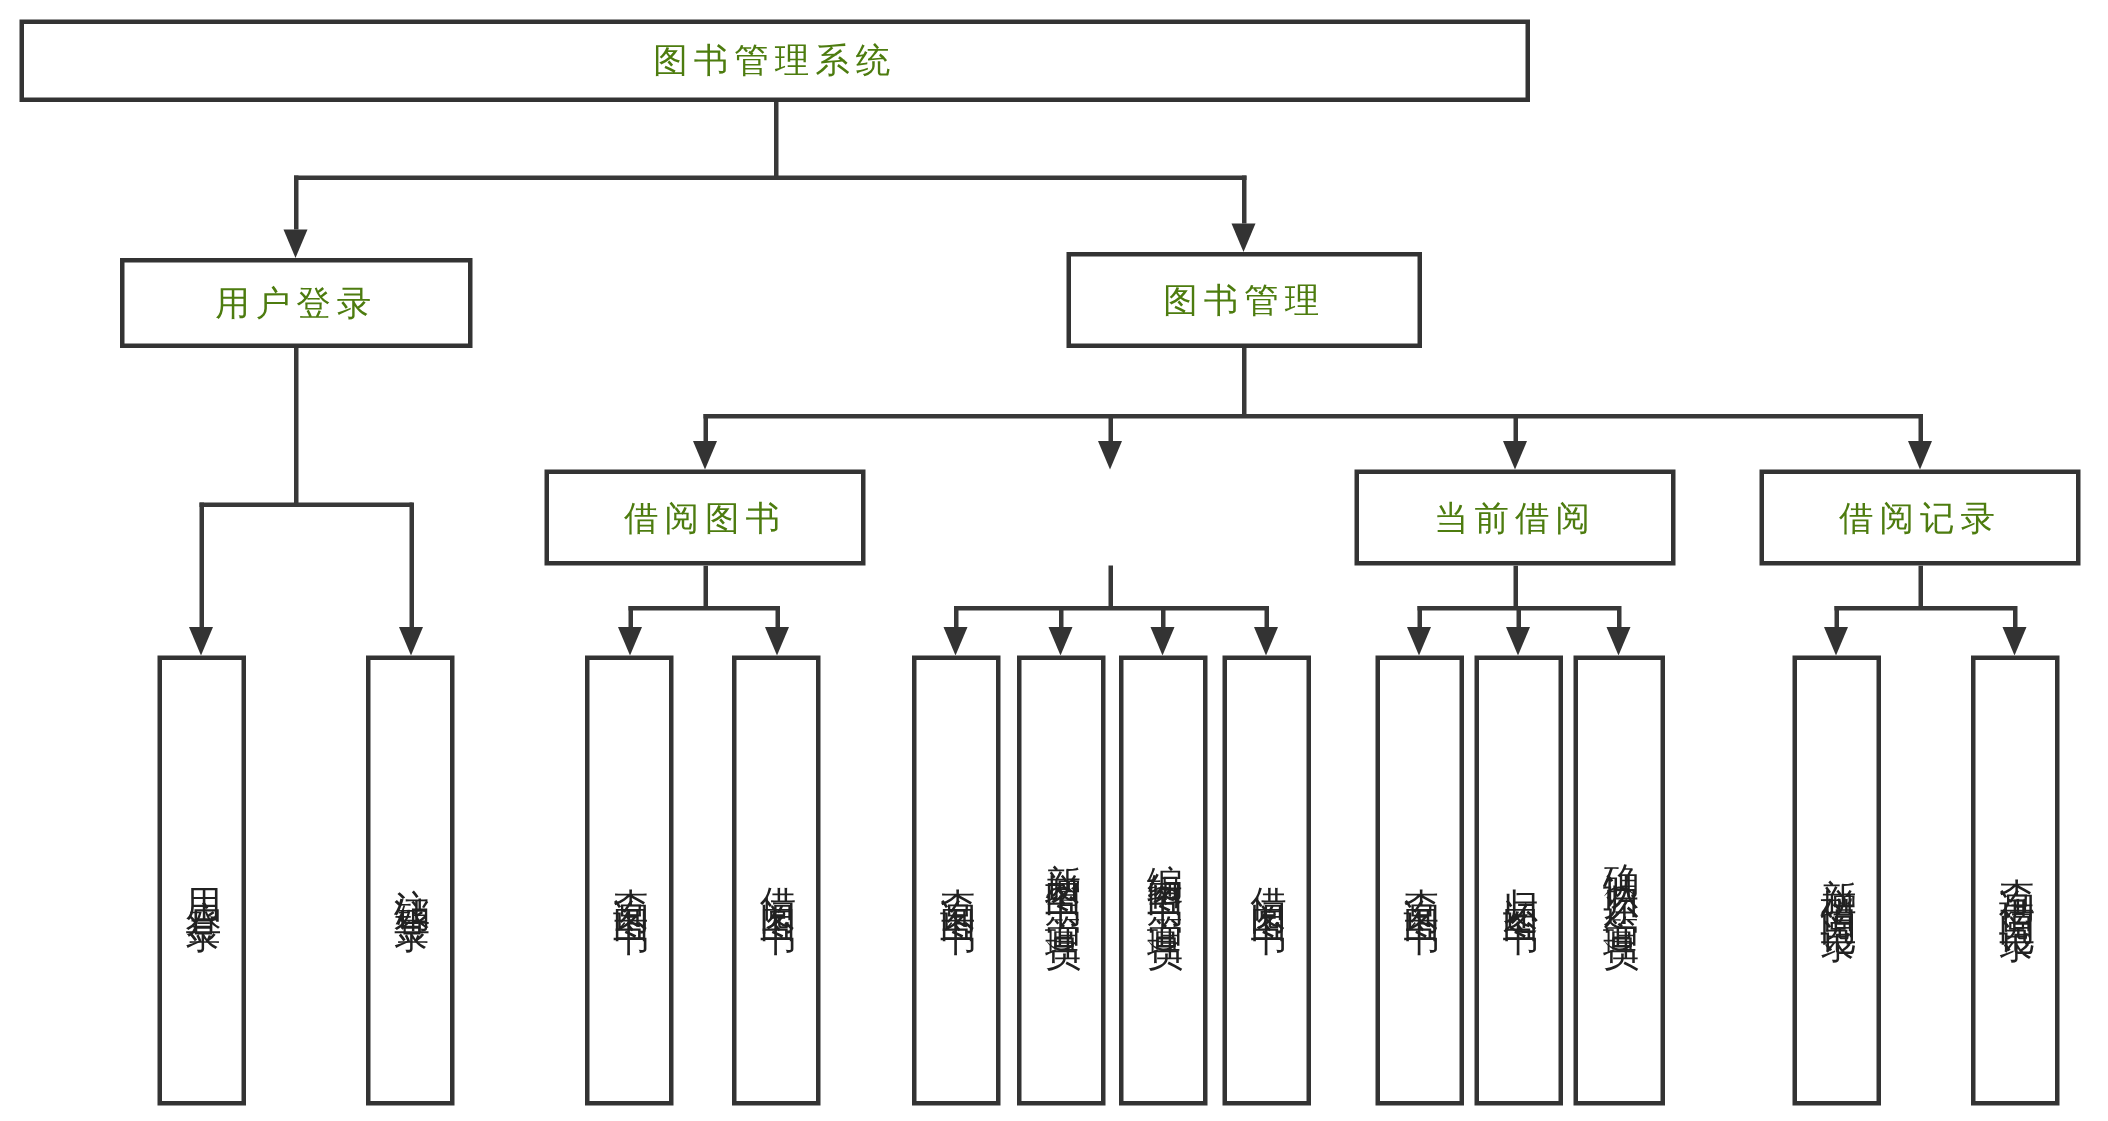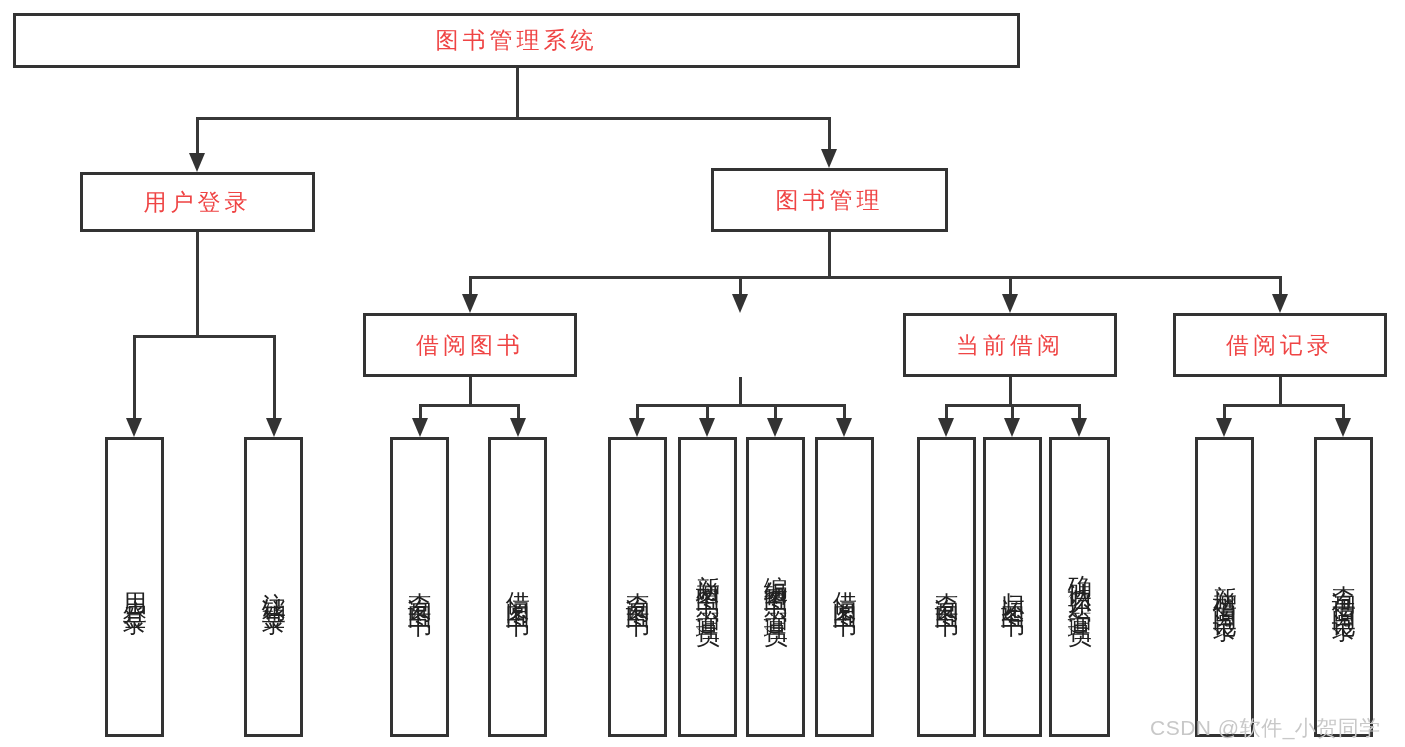--- a/index.html
+++ b/index.html
@@ -6,21 +6,21 @@
   .stage {
     position:relative; width:1405px; height:747px; background:#ffffff;
     font-family:"Liberation Sans", sans-serif; color:#212121; overflow:hidden;
   }
   .box {
     position:absolute; background:#ffffff; border:3px solid #333333;
     display:flex; align-items:center; justify-content:center; box-sizing:border-box;
     z-index:2;
   }
   .box.h span {
-    font-size:23px; letter-spacing:4px; white-space:nowrap; color:#ef4444;
+    font-size:23px; letter-spacing:4px; white-space:nowrap; color:#4d7c0f;
   }
   .box.v span {
     writing-mode:vertical-rl; text-orientation:mixed;
     font-size:24px; letter-spacing:7px; line-height:1.1; color:#212121;
   }
   .vl { position:absolute; width:2.5px; background:#383838; z-index:1; }
   .hl { position:absolute; height:2.5px; background:#383838; z-index:1; }
   .ar {
     position:absolute; width:0; height:0; z-index:1;
     border-left:8px solid transparent; border-right:8px solid transparent;
@@ -153,15 +153,14 @@
     <span>确认归还（管理员）</span>
   </div>
 
   <div class="box v" style="left:1195px; top:437px; width:59px; height:300px;">
     <span>新增借阅记录</span>
   </div>
   <div class="box v" style="left:1314px; top:437px; width:59px; height:300px;">
     <span>查询借阅记录</span>
   </div>
 
-  <div class="wm">CSDN @软件_小贺同学</div>
 
 </div>
 
 </body></html>

